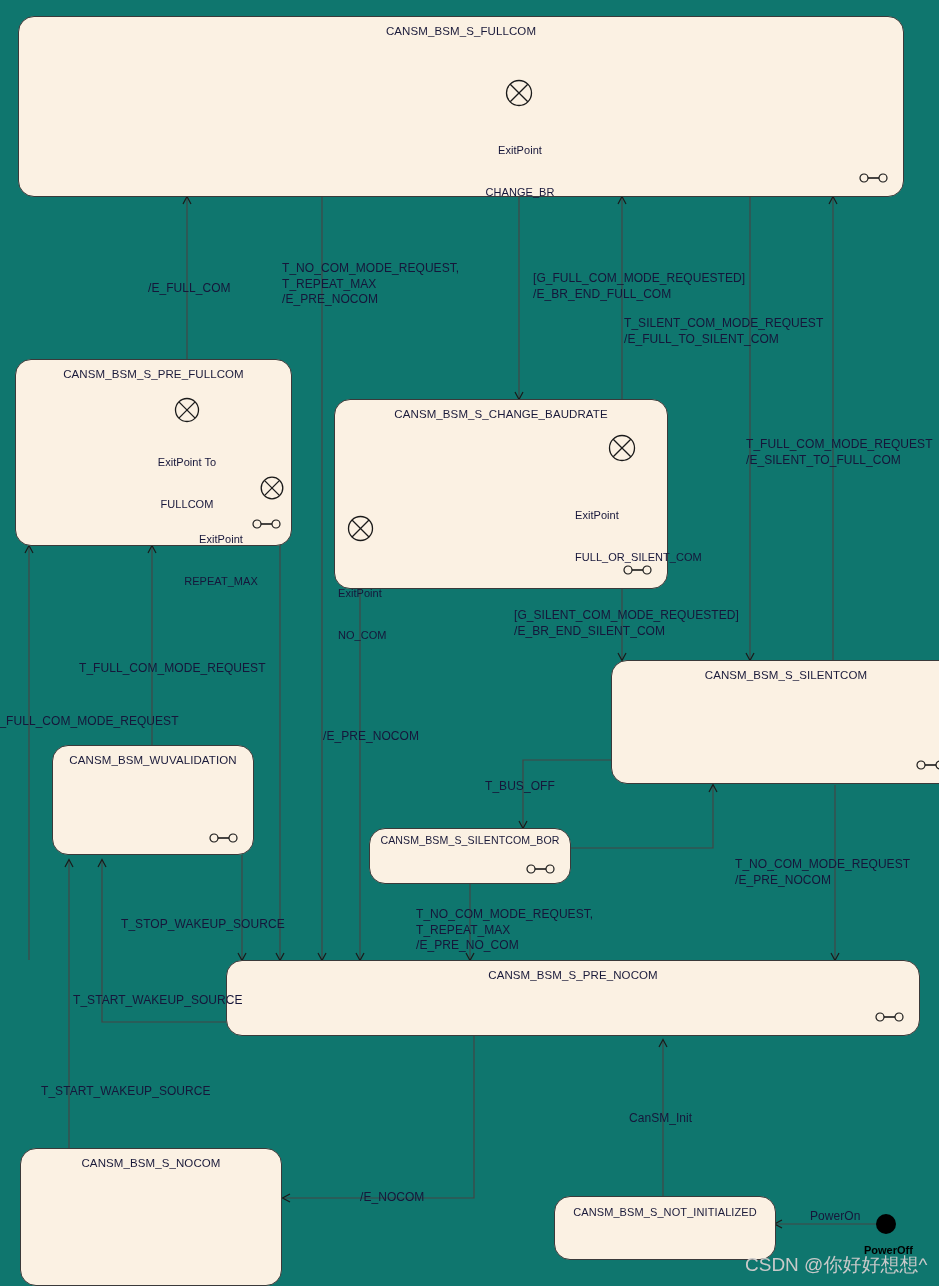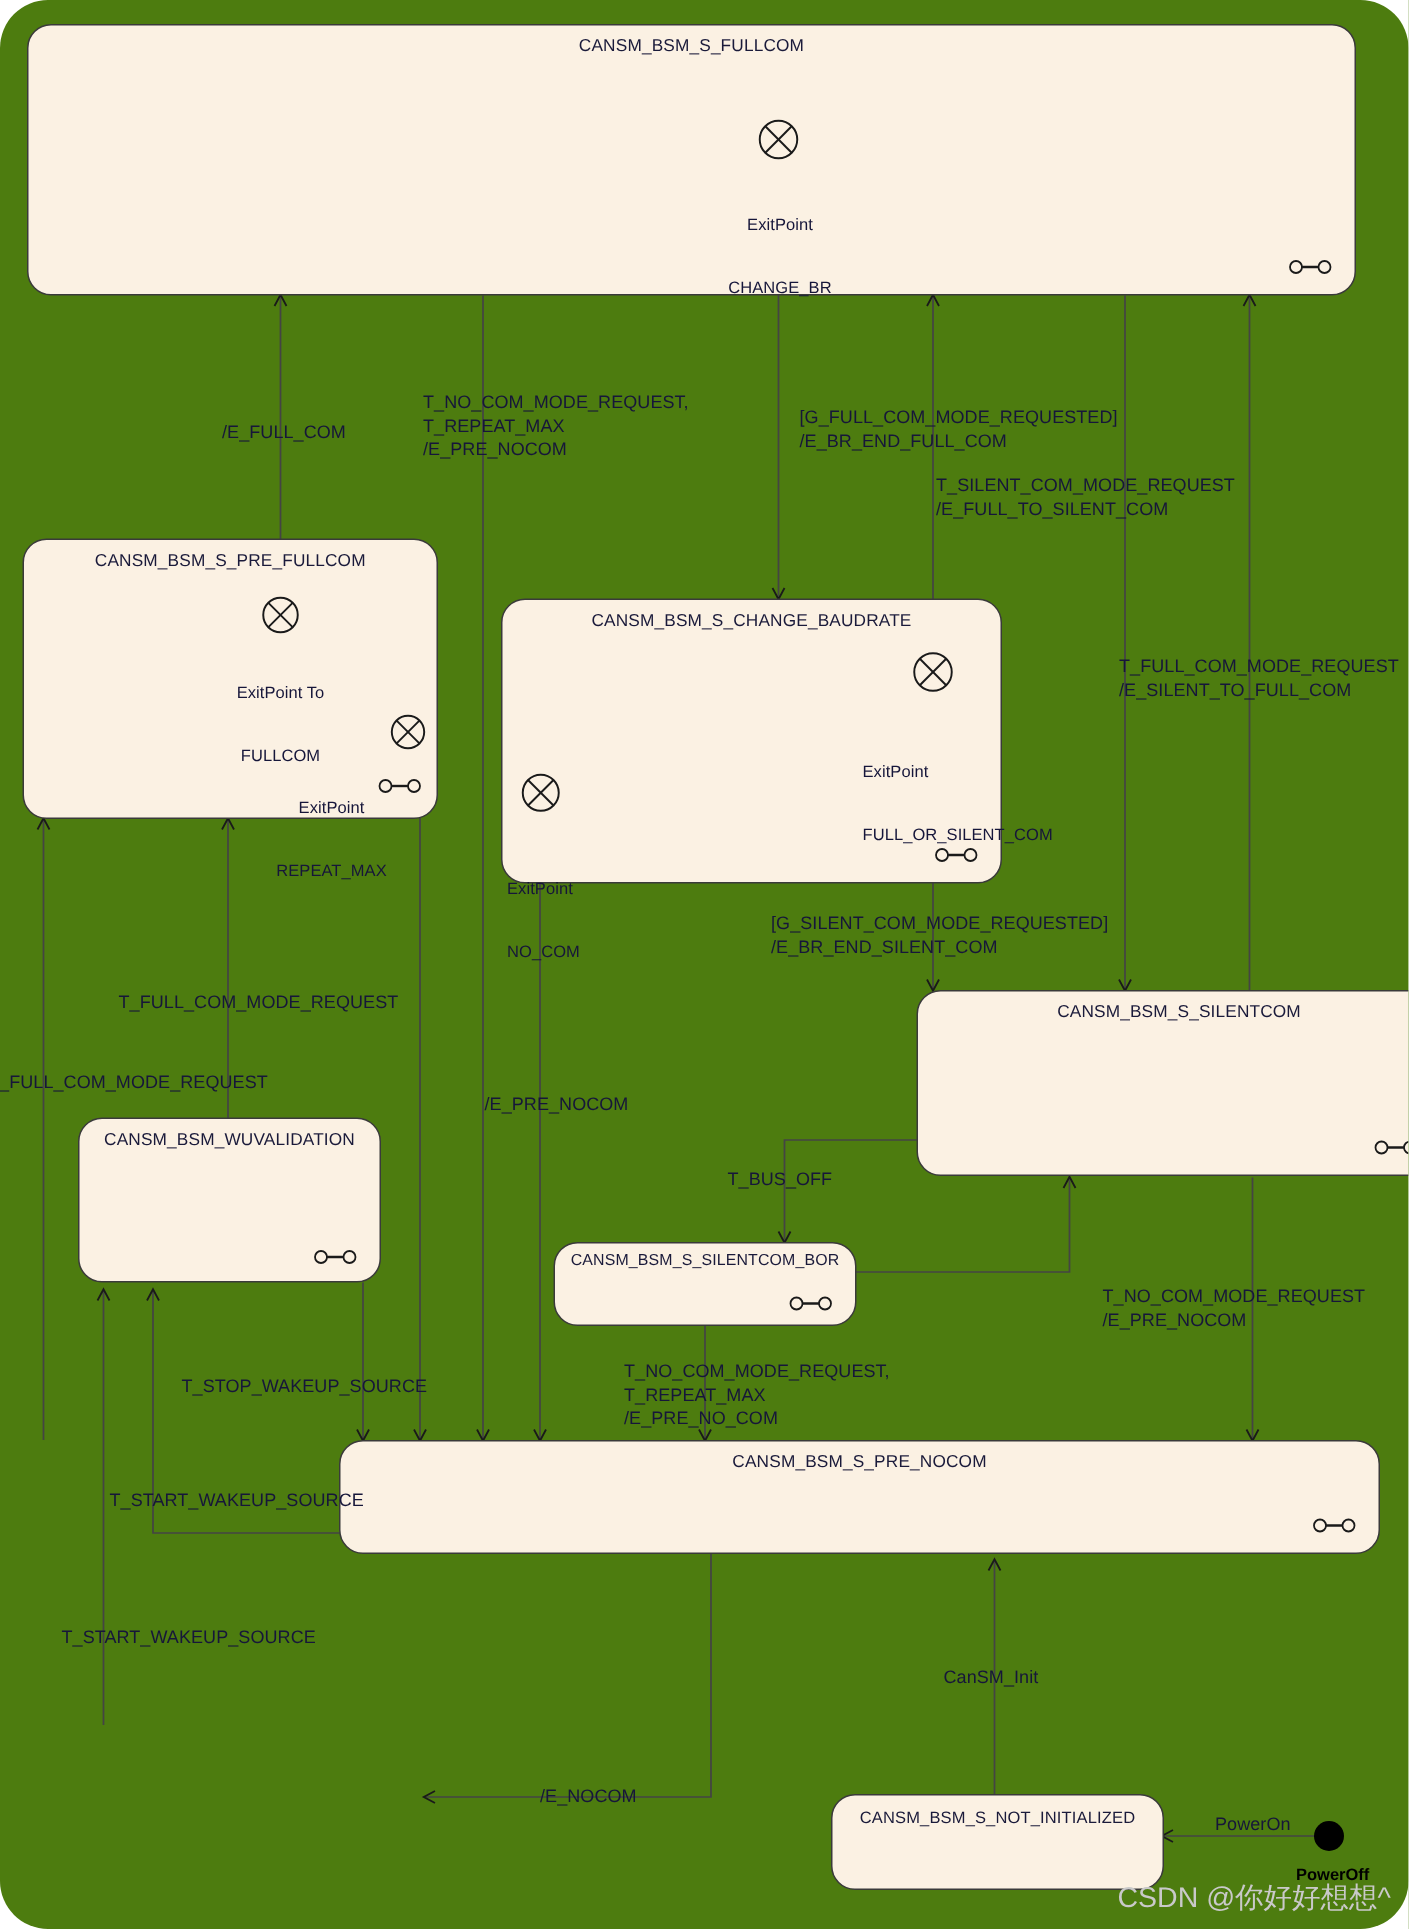--- a/index.html
+++ b/index.html
@@ -4,24 +4,23 @@
 <style>
   html, body {
     margin: 0;
     padding: 0;
     background: #ffffff;
   }
   #canvas {
     position: relative;
     width: 939px;
     height: 1286px;
-    background: #4d7c0f;
+    background: #0f766e;
     font-family: "Liberation Sans", sans-serif;
     overflow: hidden;
-    border-radius: 32px;
   }
   svg.layer {
     position: absolute;
     left: 0;
     top: 0;
     width: 939px;
     height: 1286px;
   }
   .state-box {
     position: absolute;
@@ -249,20 +248,23 @@
 
   <div class="state-box" style="left:369px; top:828px; width:202px; height:56px;">
     <div class="state-title" style="top:5px; font-size:10.6px;">CANSM_BSM_S_SILENTCOM_BOR</div>
     <svg class="hist-icon" style="right:14px; bottom:8px; width:30px; height:12px;" viewBox="0 0 30 12">
       <circle cx="5" cy="6" r="4" fill="none" stroke="#1a1a1a" stroke-width="1.2"></circle>
       <circle cx="24" cy="6" r="4" fill="none" stroke="#1a1a1a" stroke-width="1.2"></circle>
       <line x1="9" y1="6" x2="20" y2="6" stroke="#1a1a1a" stroke-width="1.6"></line>
     </svg>
   </div>
 
+  <div class="state-box" style="left:20px; top:1148px; width:262px; height:138px;">
+    <div class="state-title">CANSM_BSM_S_NOCOM</div>
+  </div>
 
   <div class="state-box" style="left:554px; top:1196px; width:222px; height:64px;padding-left:41px;">
     <div class="state-title" style="top:9px; font-size:11px;">CANSM_BSM_S_NOT_INITIALIZED</div>
   </div>
 
   <div class="initial-node" style="left:876px; top:1214px;"></div>
   <div class="power-label" style="left:864px; top:1244px;">PowerOff</div>
   <div class="edge-label" style="left:810px; top:1209px;">PowerOn</div>
 
   <div class="edge-label" style="left:148px; top:281px;">/E_FULL_COM</div>

